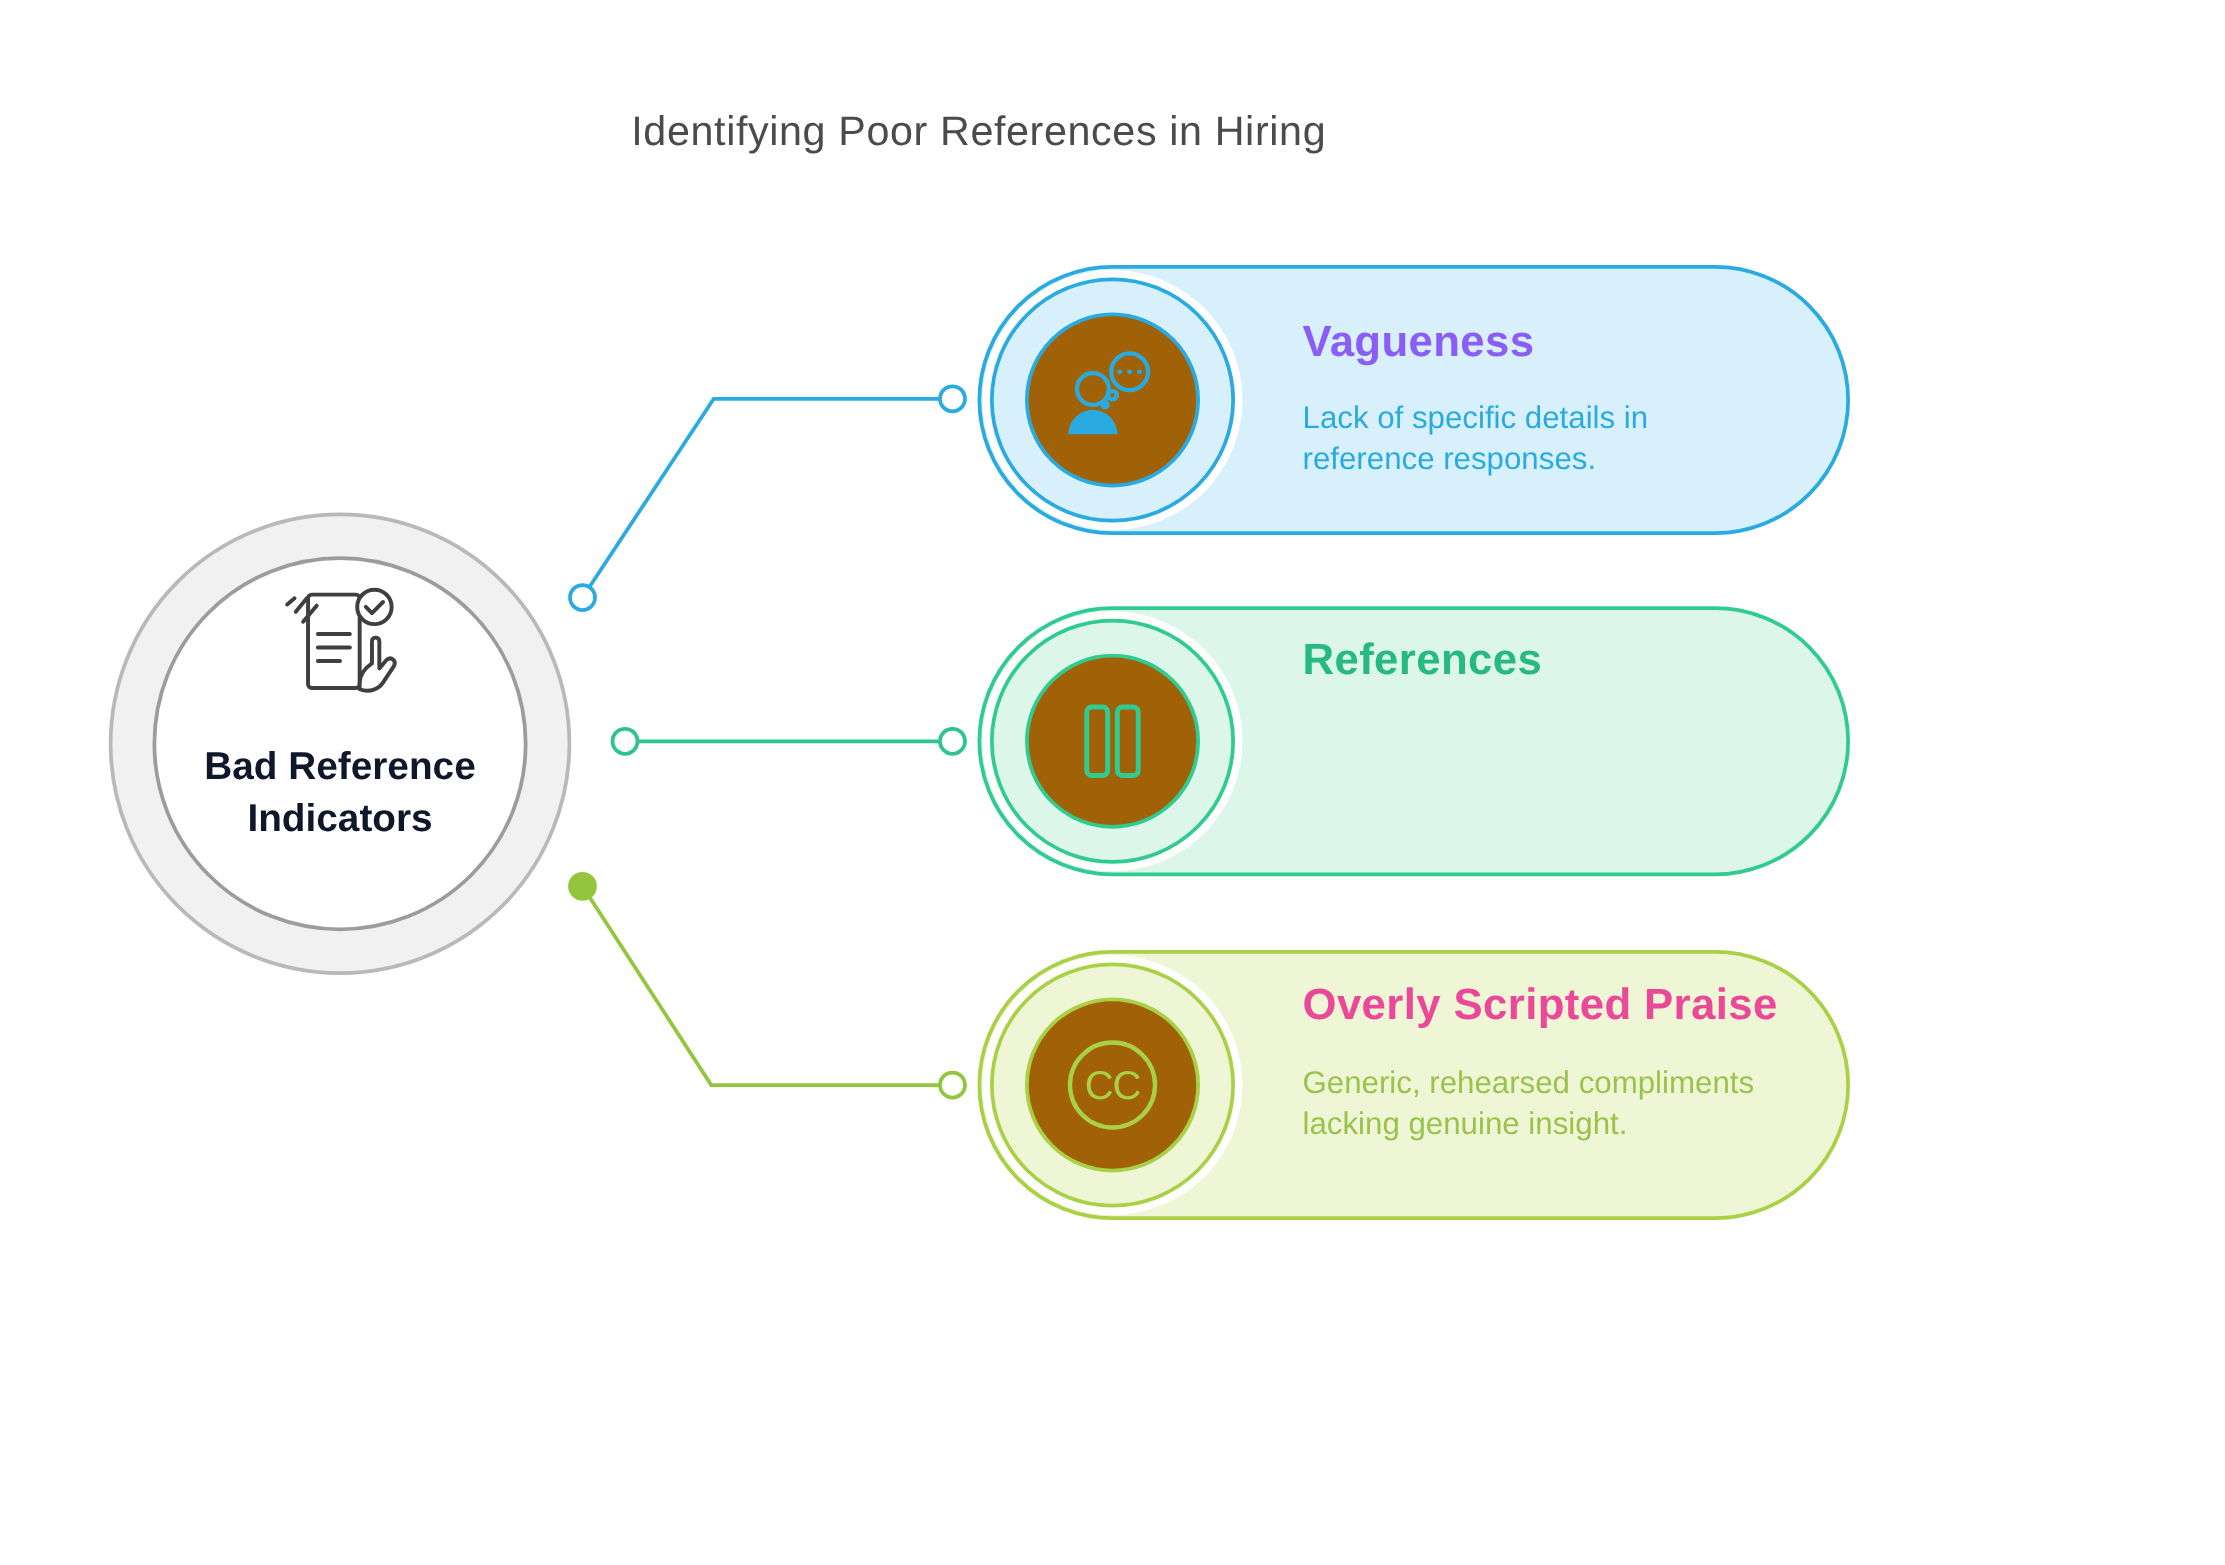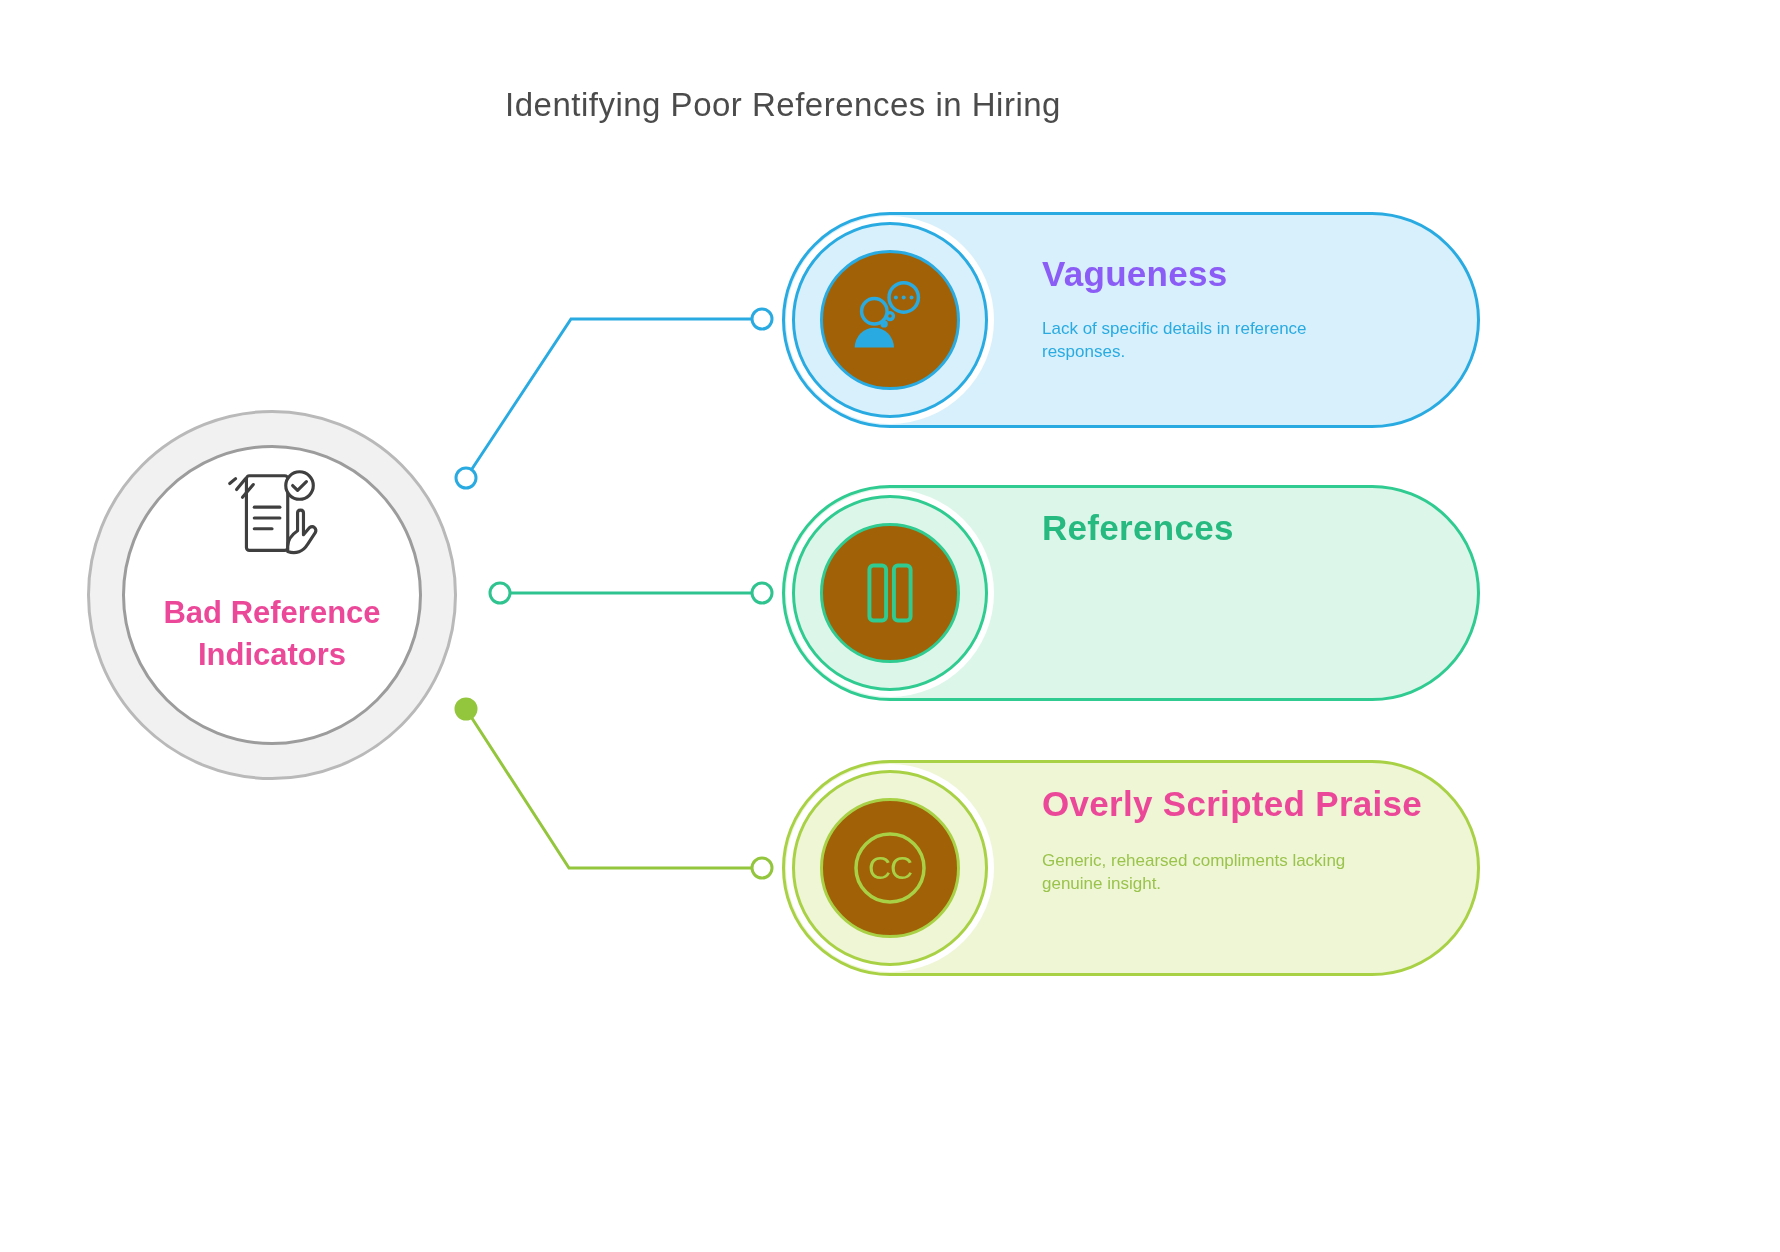--- a/index.html
+++ b/index.html
@@ -9,21 +9,21 @@
   .page-title { position:absolute; left:0; top:86px; width:1566px; text-align:center;
     font-size:33px; color:#4b4b4b; letter-spacing:0.5px; }
 
   
   .center-outer { position:absolute; left:87px; top:410px; width:370px; height:370px;
     border-radius:50%; background:#f1f1f1; border:3px solid #b9b9b9; }
   .center-inner { position:absolute; left:122px; top:445px; width:300px; height:300px;
     border-radius:50%; background:#ffffff; border:3px solid #9c9c9c; }
   .center-icon { position:absolute; left:213px; top:458px; width:118px; height:118px; }
   .center-label { position:absolute; left:142px; top:592px; width:260px; text-align:center;
-    font-size:31px; font-weight:bold; color:#ec4899; line-height:1.35; }
+    font-size:31px; font-weight:bold; color:#0f172a; line-height:1.35; }
 
   
   .connectors { position:absolute; left:0; top:0; width:1780px; height:1252px; pointer-events:none; }
 
   
   .pill { position:absolute; left:782px; width:698px; height:216px; border-radius:108px; border:3px solid; }
   .pill.c-blue  { top:212px; background:#d8f0fb; border-color:#29abe2; }
   .pill.c-green { top:485px; background:#dcf6ea; border-color:#2fcb90; }
   .pill.c-lime  { top:760px; background:#eff6d6; border-color:#a9d145; }
 
@@ -39,21 +39,21 @@
     background:#a16207; border:3px solid; display:flex; align-items:center; justify-content:center; }
   .icon-circle.c-blue  { top:250px; border-color:#29abe2; }
   .icon-circle.c-green { top:523px; border-color:#2fcb90; }
   .icon-circle.c-lime  { top:798px; border-color:#a9d145; }
 
   .card-title { position:absolute; left:1042px; font-size:35px; font-weight:bold; letter-spacing:0.3px; }
   .card-title.t1 { top:254px; color:#8b5cf6; }
   .card-title.t2 { top:508px; color:#27ba80; }
   .card-title.t3 { top:784px; color:#ec4899; }
 
-  .card-desc { position:absolute; left:1042px; font-size:17px; line-height:1.33; }
+  .card-desc { position:absolute; left:1042px; font-size:25px; line-height:1.33; }
   .card-desc.d1 { top:318px; width:350px; color:#29abe2; }
   .card-desc.d2 { top:574px; width:310px; color:#43c795; }
   .card-desc.d3 { top:850px; width:365px; color:#9ac34b; }
 </style>
 </head>
 <body>
 
 <div class="canvas">
 
   <div class="page-title">Identifying Poor References in Hiring</div>

